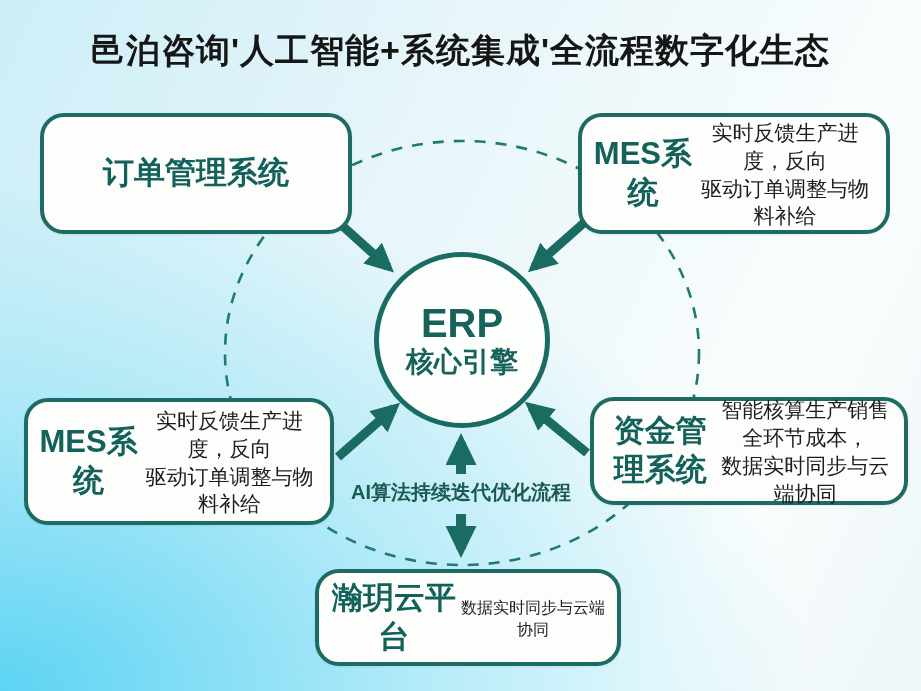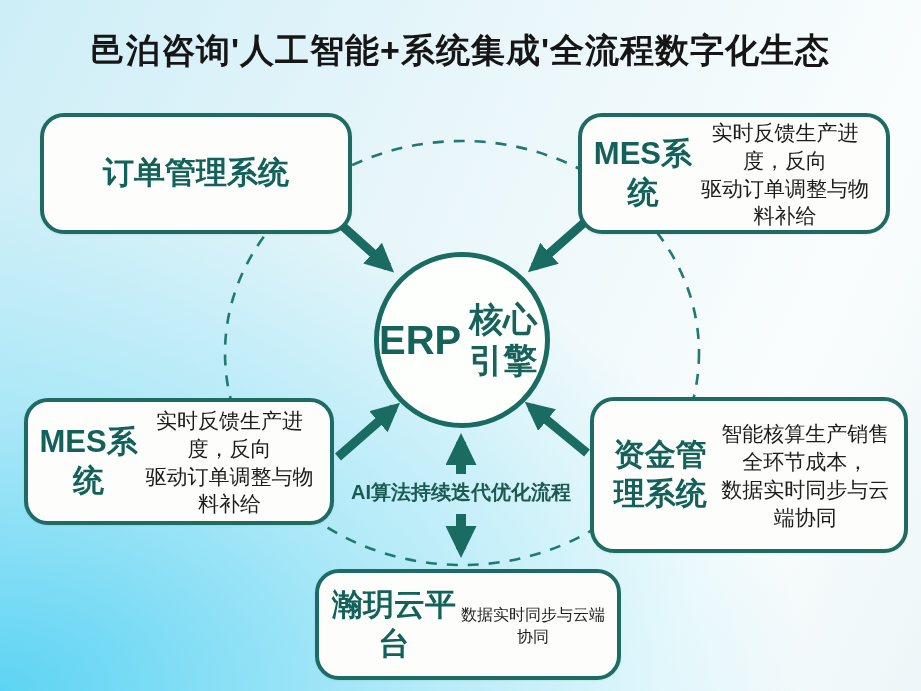--- a/index.html
+++ b/index.html
@@ -33,34 +33,34 @@
   .box-title{
     font-size:31px;font-weight:800;color:#12615a;line-height:1.25;
   }
   .box-body{
     font-size:21px;font-weight:500;color:#1d1d1d;line-height:1.33;
     white-space:pre-line;margin-top:2px;
   }
   #box-order{left:40px;top:113px;width:312px;height:121px;}
   #box-mes-top{left:578px;top:113px;width:312px;height:121px;}
   #box-mes-left{left:24px;top:398px;width:310px;height:127px;}
-  #box-funds{left:590px;top:397px;width:318px;height:156px;}
-  #box-cloud{left:315px;top:569px;width:306px;height:111px;}
+  #box-funds{left:590px;top:397px;width:318px;height:108px;}
+  #box-cloud{left:315px;top:569px;width:306px;height:97px;}
   #box-cloud .box-body{font-size:16px;}
   .erp-circle{
     position:absolute;left:374px;top:252px;width:176px;height:176px;
     box-sizing:border-box;
     background:#fdfffd;
     border:5px solid #1a6b62;
     border-radius:50%;
-    display:flex;flex-direction:row;justify-content:center;align-items:center;
+    display:flex;flex-direction:column;justify-content:center;align-items:center;
     text-align:center;
   }
   .erp-line1{font-size:40px;font-weight:800;color:#17625b;line-height:1.1;}
-  .erp-line2{font-size:34px;font-weight:800;color:#17625b;line-height:1.2;}
+  .erp-line2{font-size:28px;font-weight:800;color:#17625b;line-height:1.2;}
   .mid-label{
     position:absolute;left:461px;top:479px;transform:translateX(-50%);
     font-size:20px;font-weight:600;color:#1b5a51;white-space:nowrap;
   }
 </style>
 </head>
 <body>
 
 <div class="canvas">
 

